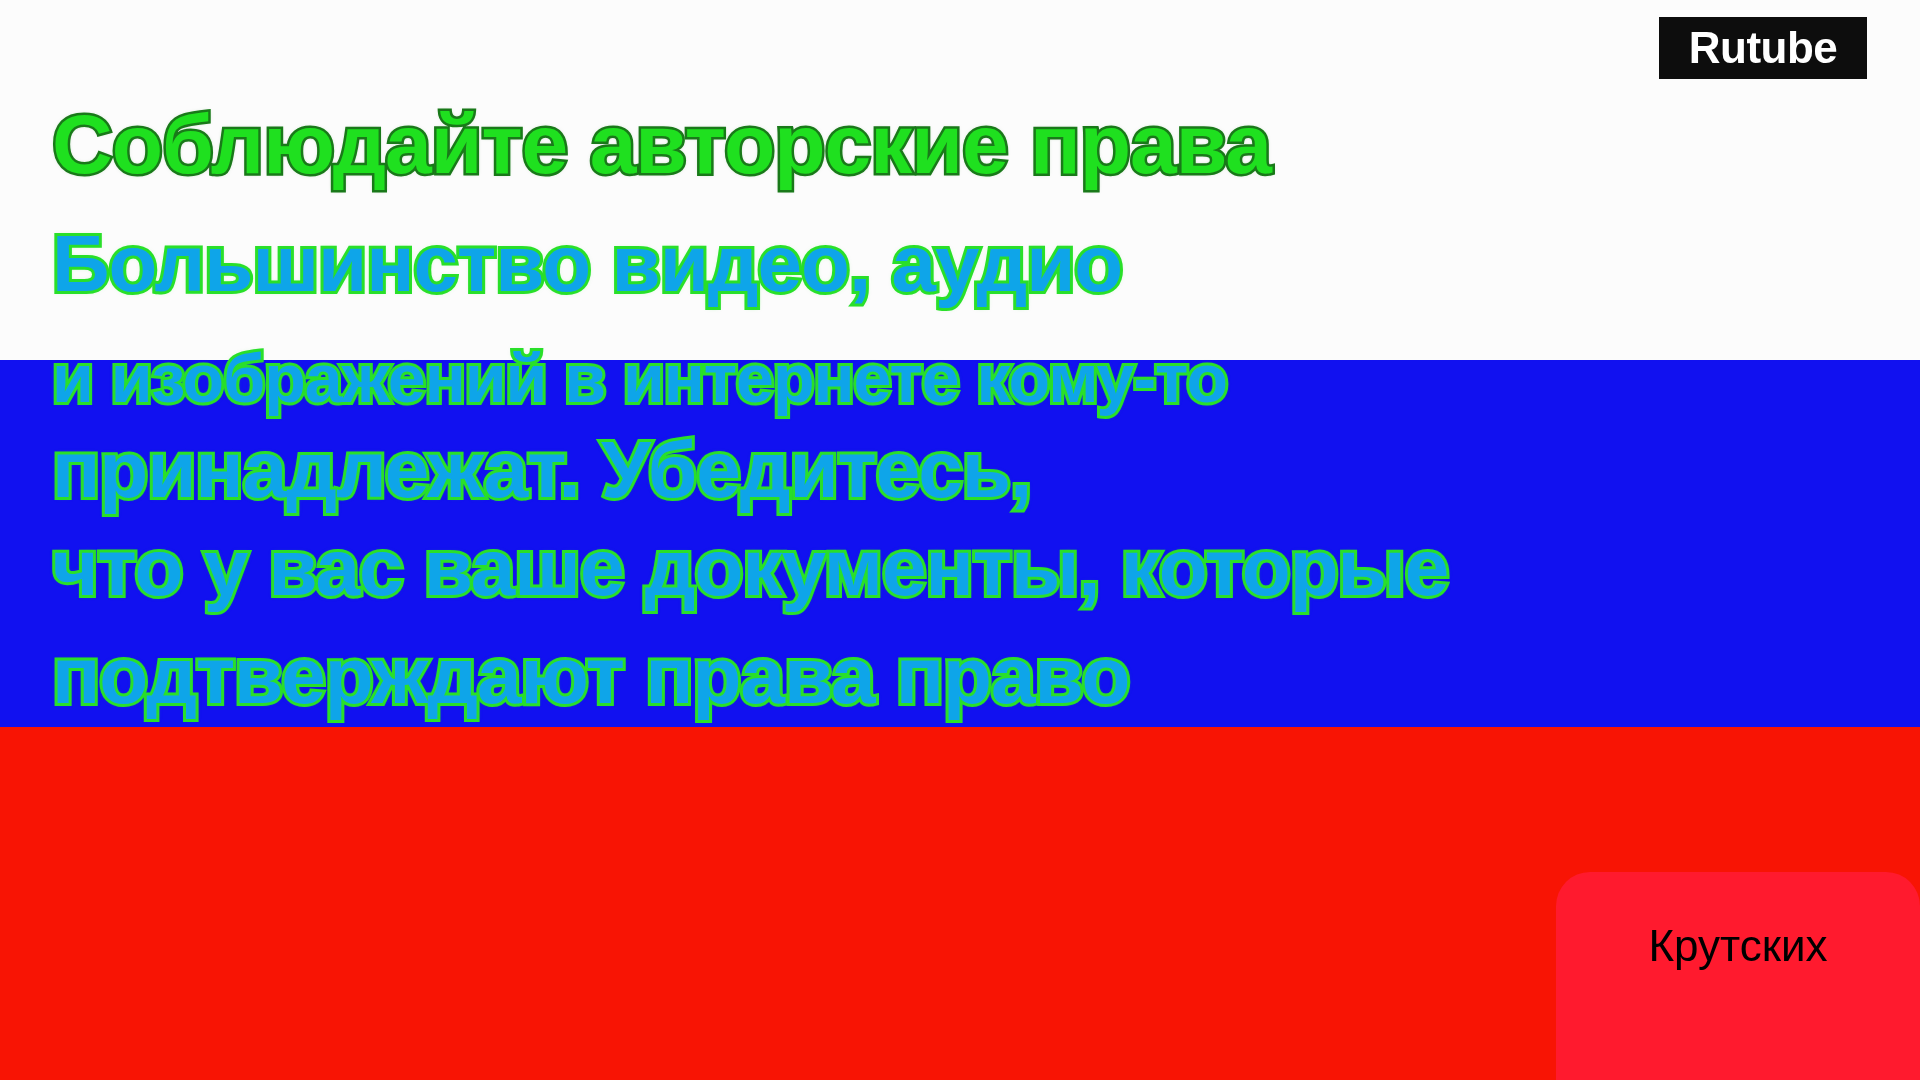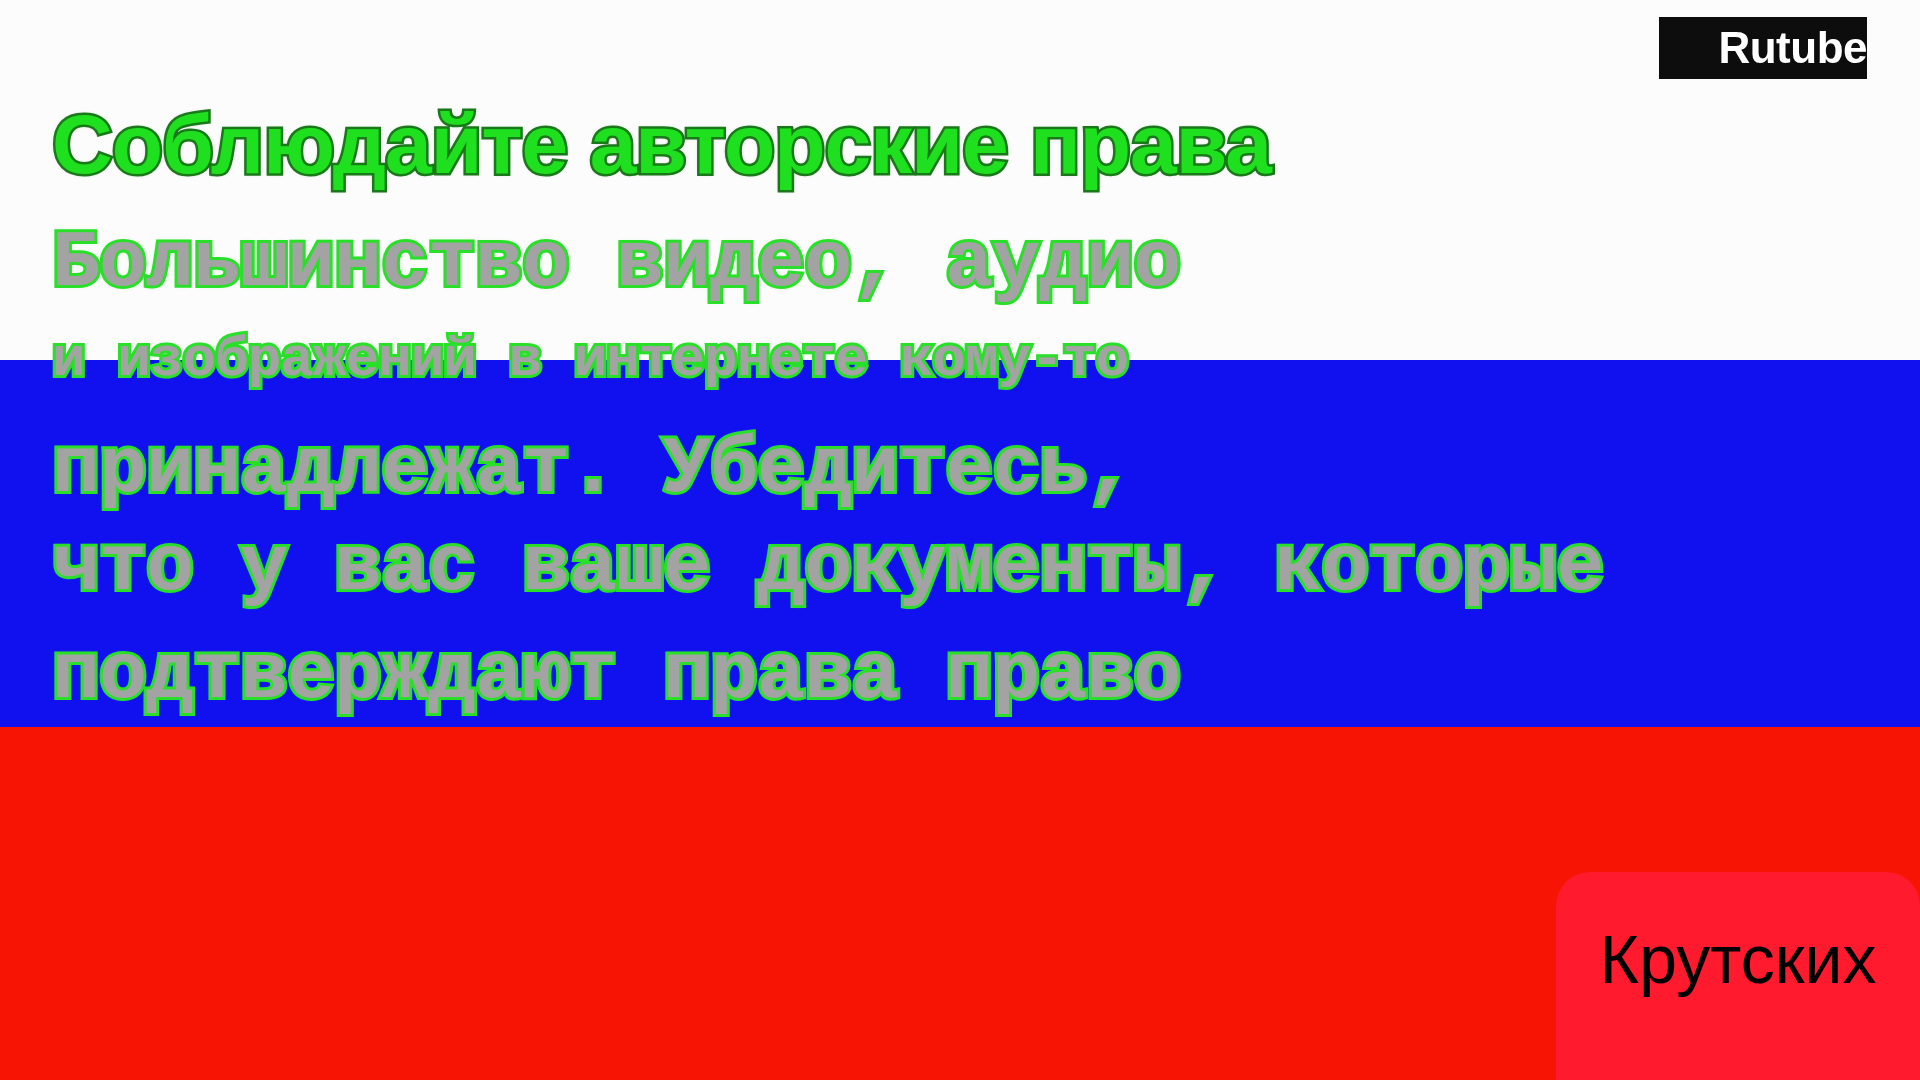--- a/index.html
+++ b/index.html
@@ -28,21 +28,21 @@
   
   #rutube-logo {
     position: absolute;
     left: 1659px;
     top: 17px;
     width: 208px;
     height: 62px;
     background: #0D0D0D;
     display: flex;
     align-items: center;
-    justify-content: flex-end;
+    justify-content: center;
   }
   #rutube-logo .wordmark {
     color: #FFFFFF;
     font-size: 44px;
     font-weight: bold;
     letter-spacing: -0.5px;
     line-height: 1;
     font-family: "Liberation Sans", "DejaVu Sans", sans-serif;
   }
 
@@ -70,33 +70,32 @@
   .fill-green {
     color: #1FE01F;
     -webkit-text-stroke: 5px #1B7A1B;
     paint-order: stroke fill;
     text-shadow:
       0 0 2px #1B7A1B,
       0 0 4px rgba(27,122,27,0.55);
   }
   
   .fill-red {
-    color: #a3a3a3;
+    color: #0ea5e9;
     -webkit-text-stroke: 6px #2BE02B;
     paint-order: stroke fill;
     text-shadow:
       0 0 2px #2BE02B,
       0 0 5px rgba(43,224,43,0.5);
-    font-family: Liberation Mono, monospace;
   }
 
   
   .line-1 { top: 58px;  font-size: 84px; }
   .line-2 { top: 180px; font-size: 80px; }
-  .line-3 { top: 288px; font-size: 56px; }
+  .line-3 { top: 300px; font-size: 68px; }
   .line-4 { top: 386px; font-size: 80px; }
   .line-5 { top: 484px; font-size: 80px; }
   .line-6 { top: 592px; font-size: 80px; }
   .line-7 { top: 692px; font-size: 80px; }
   .line-8 { top: 788px; font-size: 80px; }
 
   
   #channel-watermark {
     position: absolute;
     left: 1556px;
@@ -108,21 +107,21 @@
     border-top-right-radius: 34px;
     display: flex;
     flex-direction: column;
     align-items: center;
     justify-content: flex-start;
     padding-top: 48px;
     box-sizing: border-box;
   }
   #channel-watermark .wm-line {
     color: #000000;
-    font-size: 68px;
+    font-size: 44px;
     line-height: 1.16;
     font-weight: normal;
     font-family: "Liberation Sans", "DejaVu Sans", sans-serif;
     white-space: nowrap;
   }
 </style>
 </head>
 <body>
 
 <div id="stage">

